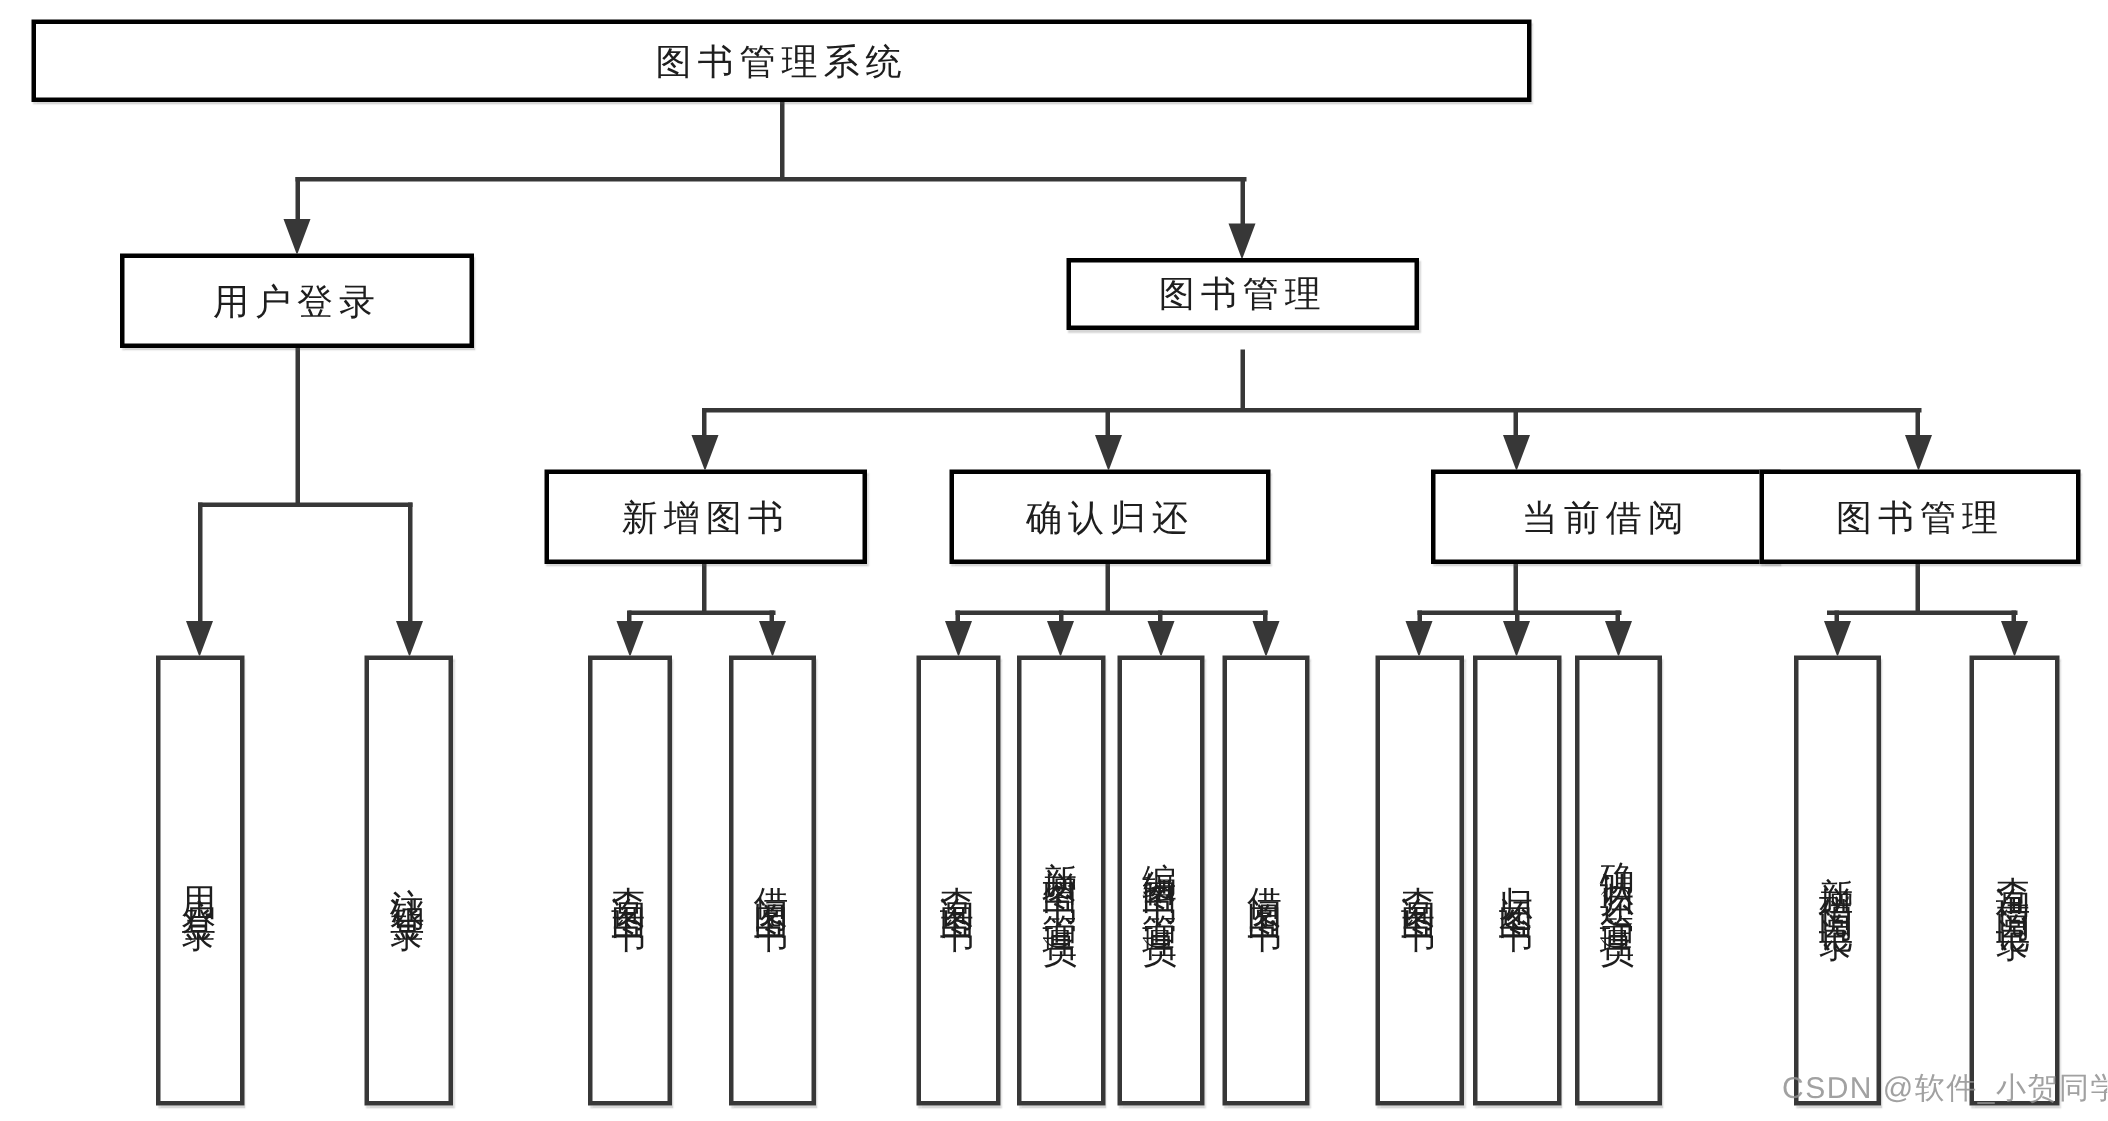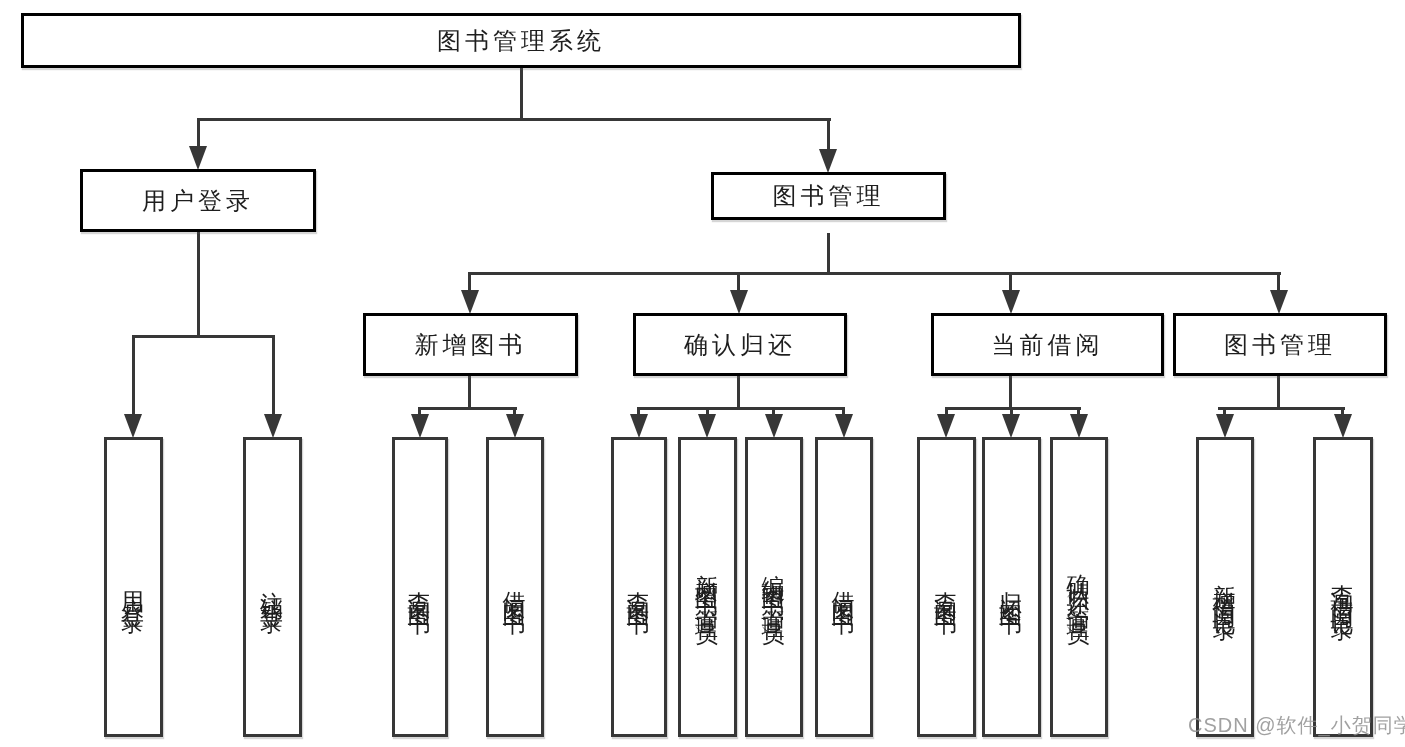--- a/index.html
+++ b/index.html
@@ -127,21 +127,21 @@
   <div class="node" style="left:21px;top:13px;width:1000px;height:55px">图书管理系统</div>
 
   <div class="node" style="left:80px;top:169px;width:236px;height:63px">用户登录</div>
 
   <div class="node" style="left:711px;top:172px;width:235px;height:48px">图书管理</div>
 
   <div class="node" style="left:363px;top:313px;width:215px;height:63px">新增图书</div>
 
   <div class="node" style="left:633px;top:313px;width:214px;height:63px">确认归还</div>
 
-  <div class="node" style="left:931px;top:313px;width:233px;height:63px">当前借阅</div>
+  <div class="node" style="left:954px;top:313px;width:233px;height:63px">当前借阅</div>
 
   <div class="node" style="left:1173px;top:313px;width:214px;height:63px">图书管理</div>
 
   <div class="leaf" style="left:104px;top:437px;width:59px;height:300px">用户登录</div>
 
   <div class="leaf" style="left:243px;top:437px;width:59px;height:300px">注销登录</div>
 
   <div class="leaf" style="left:392px;top:437px;width:56px;height:300px">查询图书</div>
 
   <div class="leaf" style="left:486px;top:437px;width:58px;height:300px">借阅图书</div>

